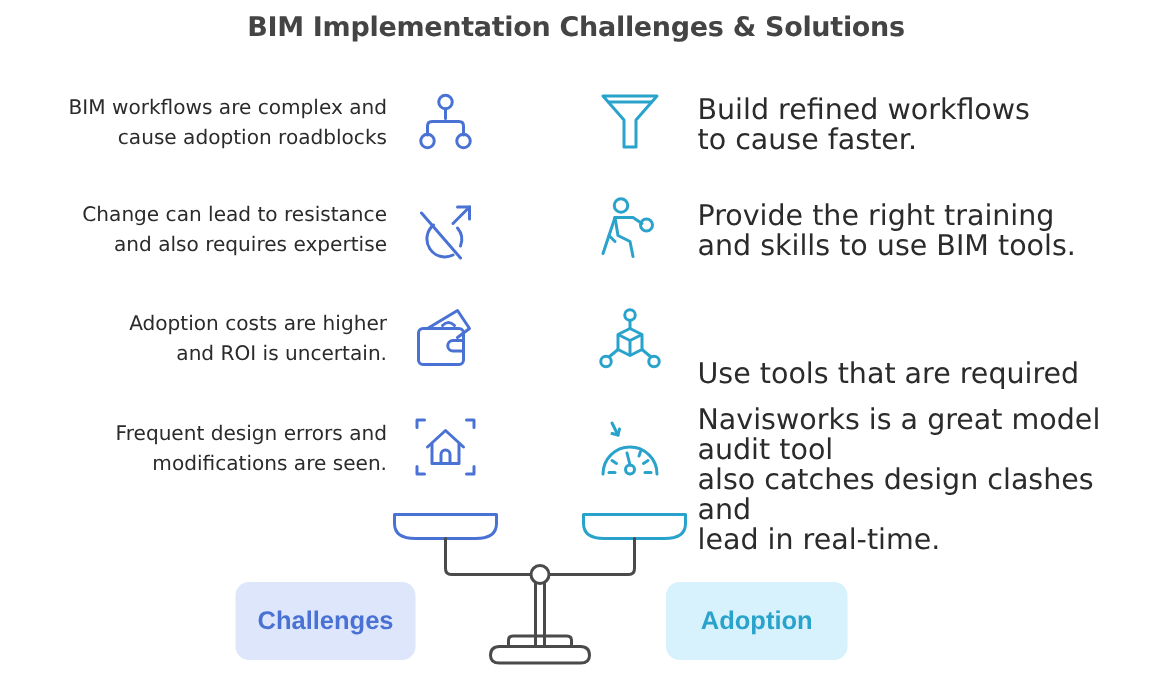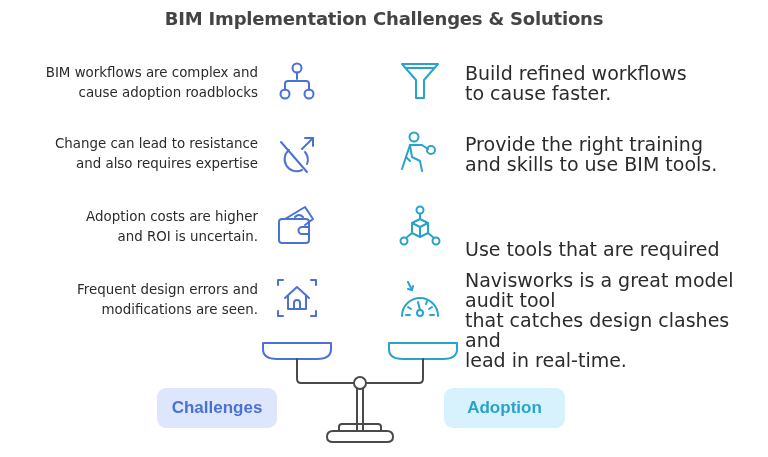--- a/index.html
+++ b/index.html
@@ -15,21 +15,21 @@
   }
   .so-text {
     position: absolute; left: 465px; width: 300px; text-align: left;
     font-size: 19px; line-height: 20px; color: #2b2b2b;
   }
   .icon { position: absolute; width: 44px; height: 44px; }
   .icon svg { width: 100%; height: 100%; display: block; }
   .ch-icon { left: 275px; }
   .so-icon { left: 398px; }
   .pill {
-    position: absolute; height: 40px; border-radius: 9px;
+    position: absolute; height: 52px; border-radius: 9px;
     display: flex; align-items: center; justify-content: center;
     font-family: "Liberation Sans", sans-serif; font-weight: bold; font-size: 17px;
   }
   .pill-ch { left: 157px; top: 388px; width: 120px; background: #dde6fb; color: #4a72d4; }
   .pill-so { left: 444px; top: 388px; width: 121px; background: #d7f2fc; color: #2aa3cc; }
   .scale { position: absolute; left: 255px; top: 335px; width: 210px; height: 115px; }
 </style>
 </head>
 <body>
 
@@ -143,21 +143,21 @@
     <circle cx="22" cy="33" r="3"></circle>
     <line x1="10" y1="27" x2="13" y2="29"></line>
     <line x1="34" y1="27" x2="31" y2="29"></line>
     <line x1="29" y1="21" x2="28" y2="24"></line>
     <line x1="8" y1="35" x2="12" y2="35"></line>
     <line x1="32" y1="35" x2="36" y2="35"></line>
   </svg>
 </div>
 <div class="so-text" style="top:270px;">
   <div>Navisworks is a great model audit tool</div>
-  <div>that catches design clashes and</div>
+  <div>also catches design clashes and</div>
   <div>lead in real-time.</div>
 </div>
 
 <div class="scale">
   <svg viewBox="0 0 210 115" width="210" height="115" fill="none" stroke-width="2" stroke-linejoin="round" stroke-linecap="round">
     <path d="M8 8 H76 V14 Q76 24 62 24 H22 Q8 24 8 14 Z" stroke="#4a72d4"></path>
     <path d="M134 8 H202 V14 Q202 24 188 24 H148 Q134 24 134 14 Z" stroke="#2aa3cc"></path>
     <path d="M42 24 V44 Q42 48 46 48 H99" stroke="#4a4a4a"></path>
     <path d="M168 24 V44 Q168 48 164 48 H111" stroke="#4a4a4a"></path>
     <circle cx="105" cy="48" r="6" stroke="#4a4a4a" fill="#ffffff"></circle>

